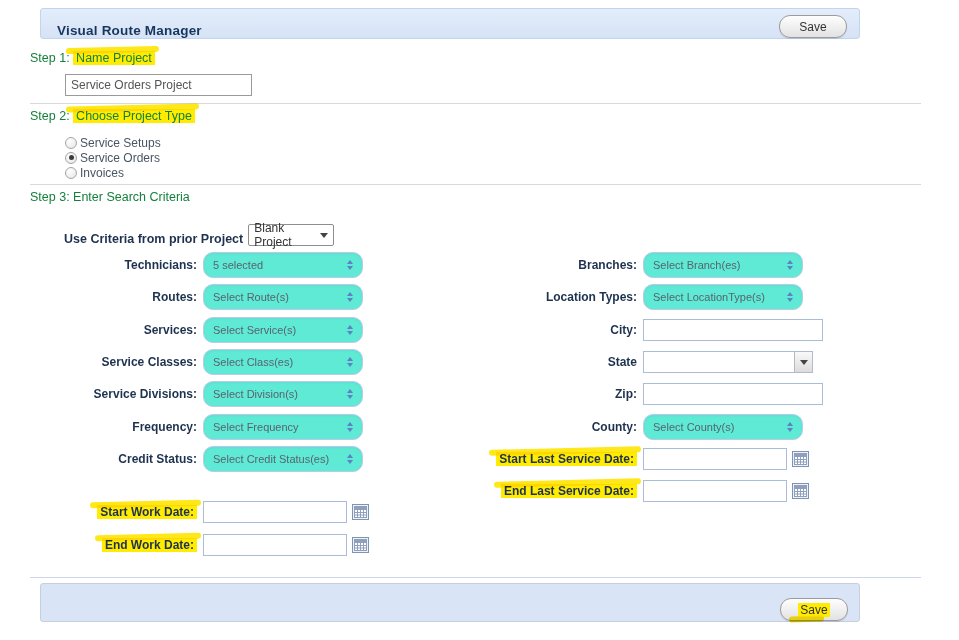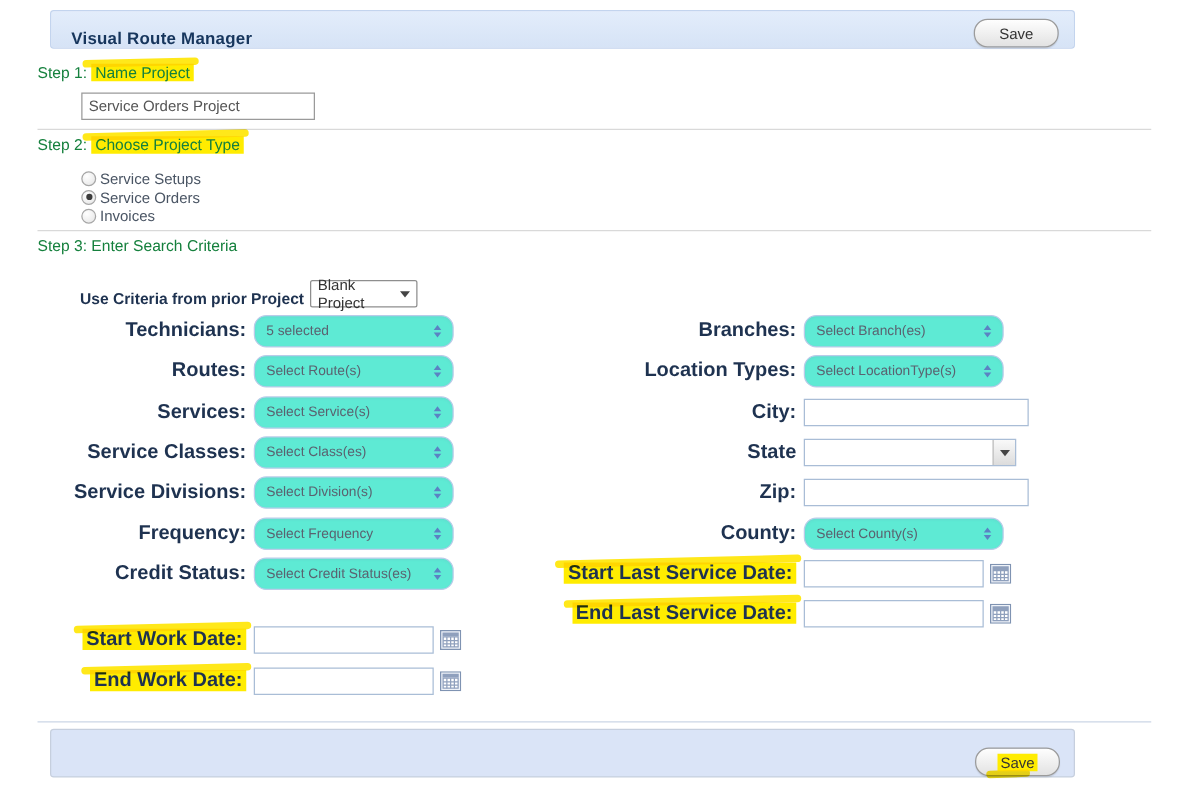--- a/index.html
+++ b/index.html
@@ -86,21 +86,21 @@
   
   .combo{width:170px;height:22px;box-sizing:border-box;border:1px solid #a9bdd6;background:#fff;position:relative;cursor:pointer;}
   .combo-btn{
     position:absolute;right:0;top:0;width:18px;height:100%;box-sizing:border-box;
     background:linear-gradient(#f9f9f9,#dcdcdc);border-left:1px solid #b8b8b8;
     display:flex;align-items:center;justify-content:center;
   }
 
   
   .row{display:flex;align-items:center;height:26px;}
-  .flabel{font-size:16px;font-weight:bold;color:#1e3250;text-align:right;white-space:nowrap;}
+  .flabel{font-size:12px;font-weight:bold;color:#1e3250;text-align:right;white-space:nowrap;}
   .lrow{left:30px;}
   .lrow .flabel{width:167px;margin-right:6px;flex:none;}
   .rrow{left:440px;}
   .rrow .flabel{width:197px;margin-right:6px;flex:none;}
 
   .cal-btn{margin-left:5px;width:17px;height:16px;padding:0;border:0;background:none;cursor:pointer;display:flex;align-items:center;}
 
   
   .radio-row{display:flex;align-items:center;height:15px;font-size:12px;color:#4a5564;cursor:pointer;}
   .radio{

